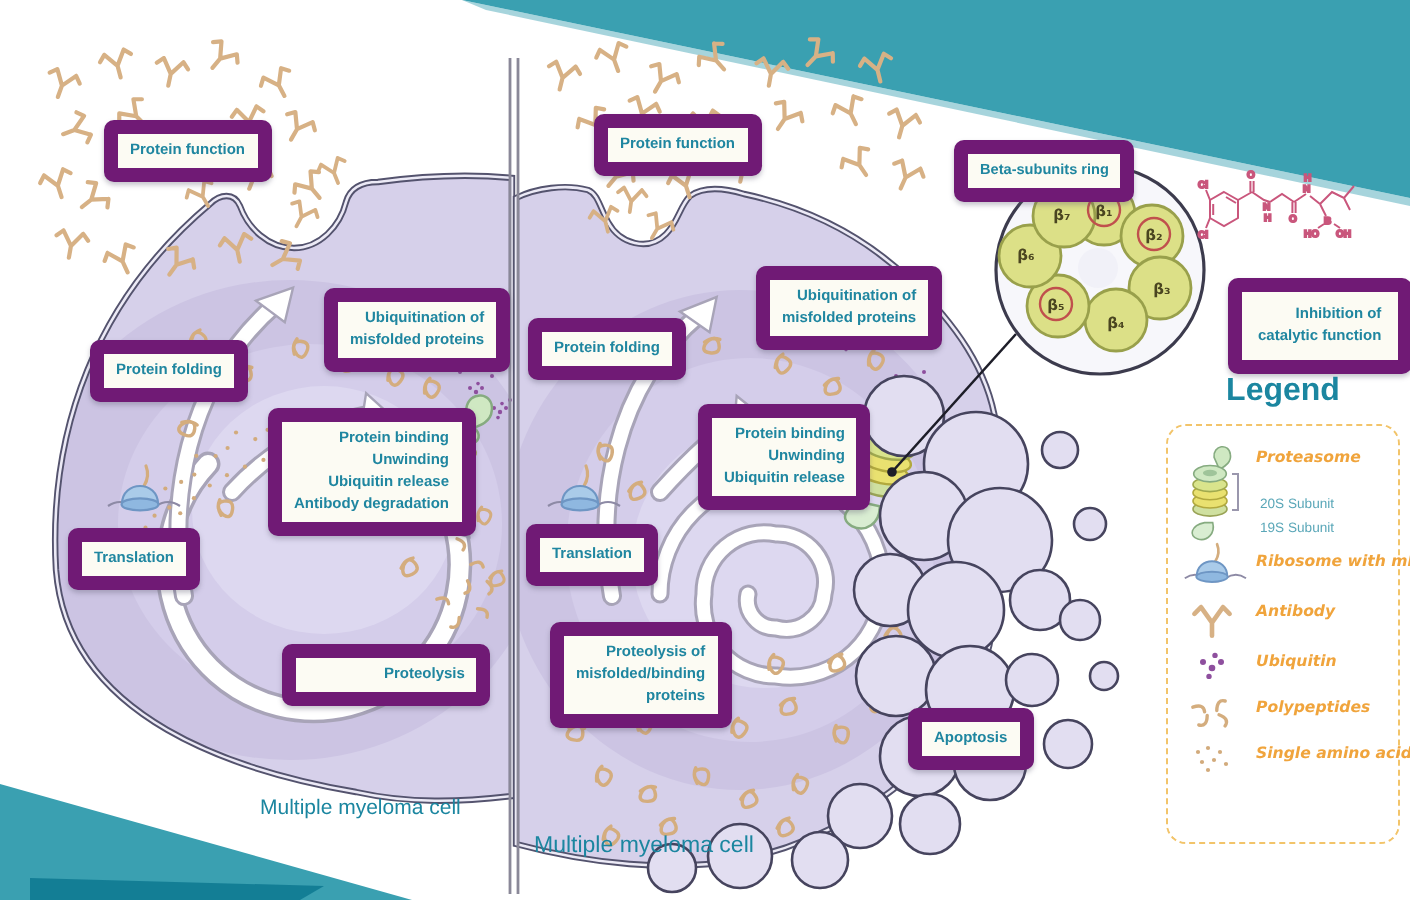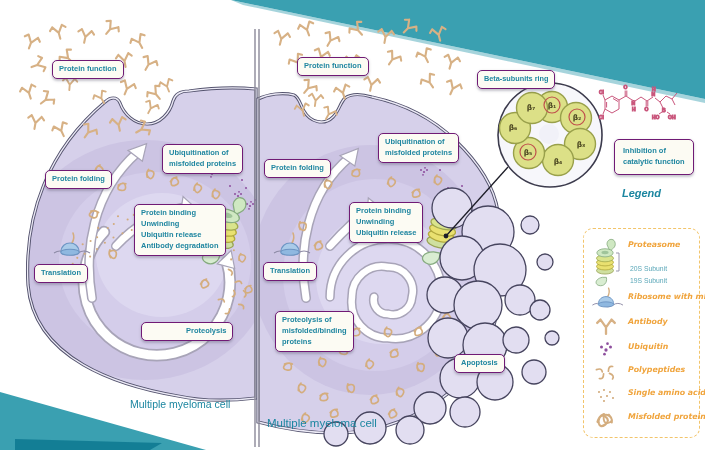--- a/index.html
+++ b/index.html
@@ -1,29 +1,29 @@
 <!DOCTYPE html>
 <html><head>
 <meta charset="utf-8">
 <style>
   html,body{margin:0;padding:0;background:#ffffff;}
   #app{position:relative;width:705px;height:450px;overflow:hidden;
        font-family:"Liberation Sans",sans-serif;background:#ffffff;}
   #scene{position:absolute;left:0;top:0;}
-  .lbl{position:absolute;background:#fcfbf3;border:1px solid #701a75;border-radius:5px;
+  .lbl{position:absolute;background:#fcfbf3;border:7px solid #701a75;border-radius:5px;
        box-shadow:0 1.5px 2.5px rgba(90,85,110,.35);color:#1f86a0;
-       font-weight:bold;font-size:7.5px;line-height:1.45;text-align:left;
+       font-weight:bold;font-size:7.5px;line-height:1.45;text-align:right;
        padding:3px 6px;}
   .lbl div{white-space:nowrap;}
   .caption{position:absolute;color:#1b86a0;font-weight:normal;white-space:nowrap;}
   #caption-left{left:130px;top:398px;font-size:10.5px;}
   #caption-right{left:267px;top:417px;font-size:11.5px;}
   #legend-title{position:absolute;left:583px;top:187px;width:117px;text-align:center;
-       color:#1b86a0;font-weight:bold;font-size:11px;font-style:italic;}
-  #legend-panel{position:absolute;left:583px;top:228px;width:115px;height:208px;
+       color:#1b86a0;font-weight:bold;font-size:16px;}
+  #legend-panel{position:absolute;left:583px;top:212px;width:115px;height:208px;
        border:1.5px dashed #f2c46a;border-radius:10px;}
   .leg-row{position:absolute;left:0;width:115px;height:24px;}
   .leg-icon{position:absolute;left:4px;top:0;width:36px;height:24px;}
   .leg-label{position:absolute;left:44px;top:5px;color:#f0a43c;
        font-family:"DejaVu Sans",sans-serif;font-style:italic;font-weight:bold;
        font-size:7.8px;white-space:nowrap;}
   .leg-sub{position:absolute;left:46px;color:#5aa7b8;font-size:6.8px;white-space:nowrap;}
   .chem-txt{font:bold 5px "Liberation Sans",sans-serif;fill:#c9567c;}
   .beta-txt{font:bold 7.5px "DejaVu Sans",sans-serif;fill:#4a4520;text-anchor:middle;}
 </style>
@@ -535,22 +535,15 @@
       <use href="#dot-proto" transform="translate(11,9)"></use>
           <use href="#dot-proto" transform="translate(16,7)"></use>
       <use href="#dot-proto" transform="translate(22,9)"></use>
           <use href="#dot-proto" transform="translate(13,14)"></use>
       <use href="#dot-proto" transform="translate(19,13)"></use>
           <use href="#dot-proto" transform="translate(25,15)"></use>
       <use href="#dot-proto" transform="translate(16,18)"></use>
     </svg>
     <div class="leg-label">Single amino acids</div>
   </div>
-  <div class="leg-row" style="top:178px;">
-    <svg class="leg-icon" viewBox="0 0 36 24">
-      <use href="#sq-proto" transform="translate(16,11) scale(1.3)"></use>
-      <use href="#sq-proto" transform="translate(21,14) rotate(120) scale(1.1)"></use>
-    </svg>
-    <div class="leg-label">Misfolded protein</div>
-  </div>
 </div>
 
 </div>
 
 </body></html>

